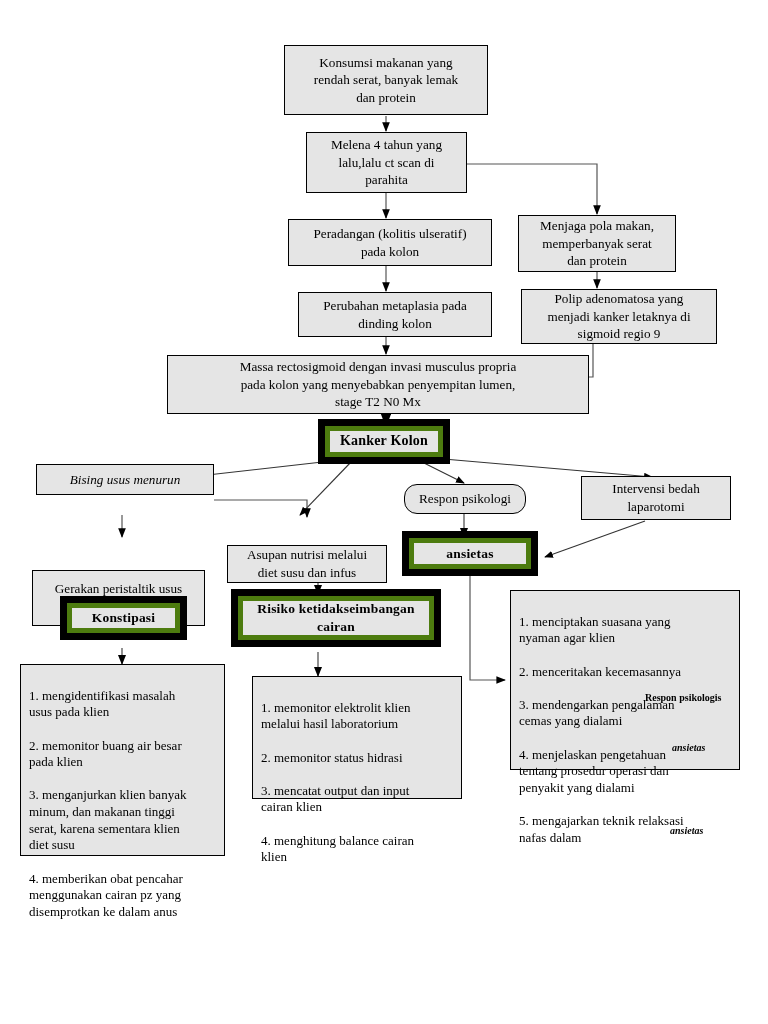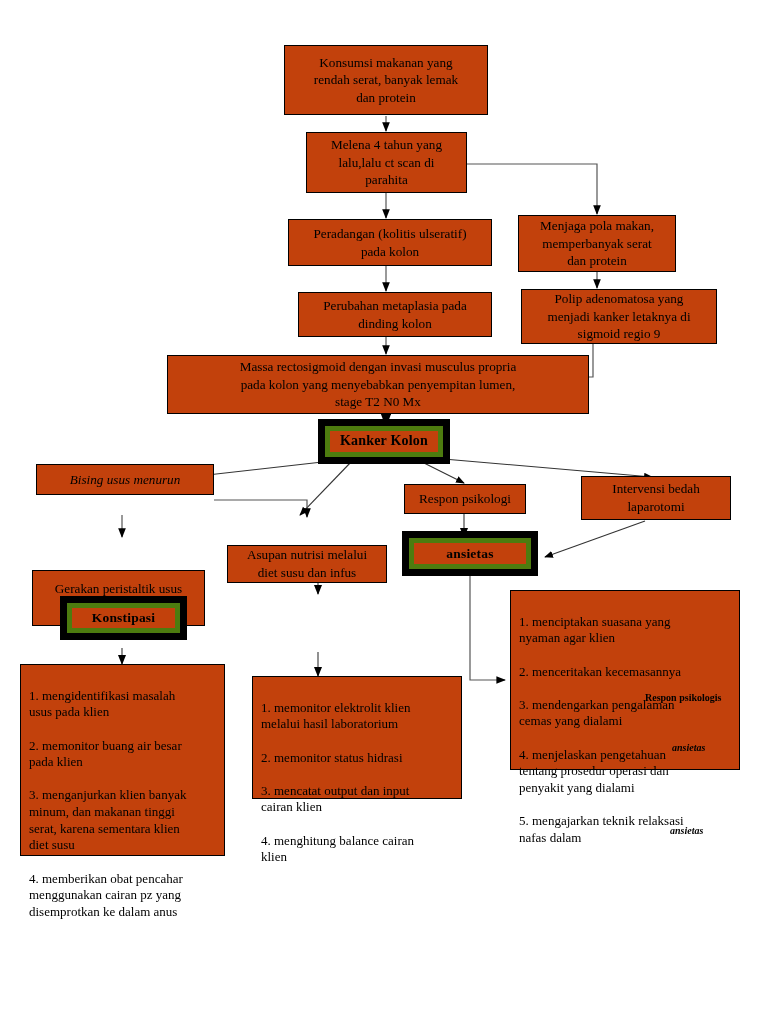--- a/index.html
+++ b/index.html
@@ -22,21 +22,21 @@
     position: absolute;
     left: 0;
     top: 0;
     width: 768px;
     height: 1024px;
     pointer-events: none;
   }
   .node {
     position: absolute;
     box-sizing: border-box;
-    background: #c2410c;
+    background: #e5e5e5;
     border: 1px solid #000000;
     display: flex;
     align-items: center;
     justify-content: center;
     text-align: center;
     font-size: 13.2px;
     line-height: 1.33;
     padding: 3px 6px;
     white-space: pre-line;
     z-index: 3;
@@ -158,32 +158,34 @@
 pada kolon yang menyebabkan penyempitan lumen,
 stage T2 N0 Mx</div>
 
   <div class="node diagnosis" style="left:325px; top:426px; width:118px; height:31px; font-size:14px;">Kanker Kolon</div>
 
   <div class="node" style="left:36px; top:464px; width:178px; height:31px;font-style:italic;">Bising usus menurun</div>
 
   <div class="node" style="left:227px; top:517px; width:160px; height:38px;margin-top:28px;">Asupan nutrisi melalui
 diet susu dan infus</div>
 
-  <div class="node" style="left:404px; top:484px; width:122px; height:30px;">Respon psikologi</div>
+  <div class="node" style="left:404px; top:484px; width:122px; height:30px;border-radius:13px;">Respon psikologi</div>
 
   <div class="node" style="left:581px; top:476px; width:150px; height:44px;">Intervensi bedah
 laparotomi</div>
 
   <div class="node" style="left:32px; top:538px; width:173px; height:56px;margin-top:32px;">Gerakan peristaltik usus
 menurun</div>
 
   <div class="node diagnosis" style="left:409px; top:538px; width:122px; height:31px; font-size:13.5px;">ansietas</div>
 
   <div class="node diagnosis" style="left:67px; top:603px; width:113px; height:30px; font-size:13.5px;">Konstipasi</div>
 
+  <div class="node diagnosis" style="left:238px; top:596px; width:196px; height:44px; font-size:13.5px;">Risiko ketidakseimbangan
+cairan</div>
 
   <div class="node listbox" style="left:20px; top:664px; width:205px; height:192px;">
     <span class="li">1. mengidentifikasi masalah
 usus pada klien</span>
     <span class="li">2. memonitor buang air besar
 pada klien</span>
     <span class="li">3. menganjurkan klien banyak
 minum, dan makanan tinggi
 serat, karena sementara klien
 diet susu</span>

